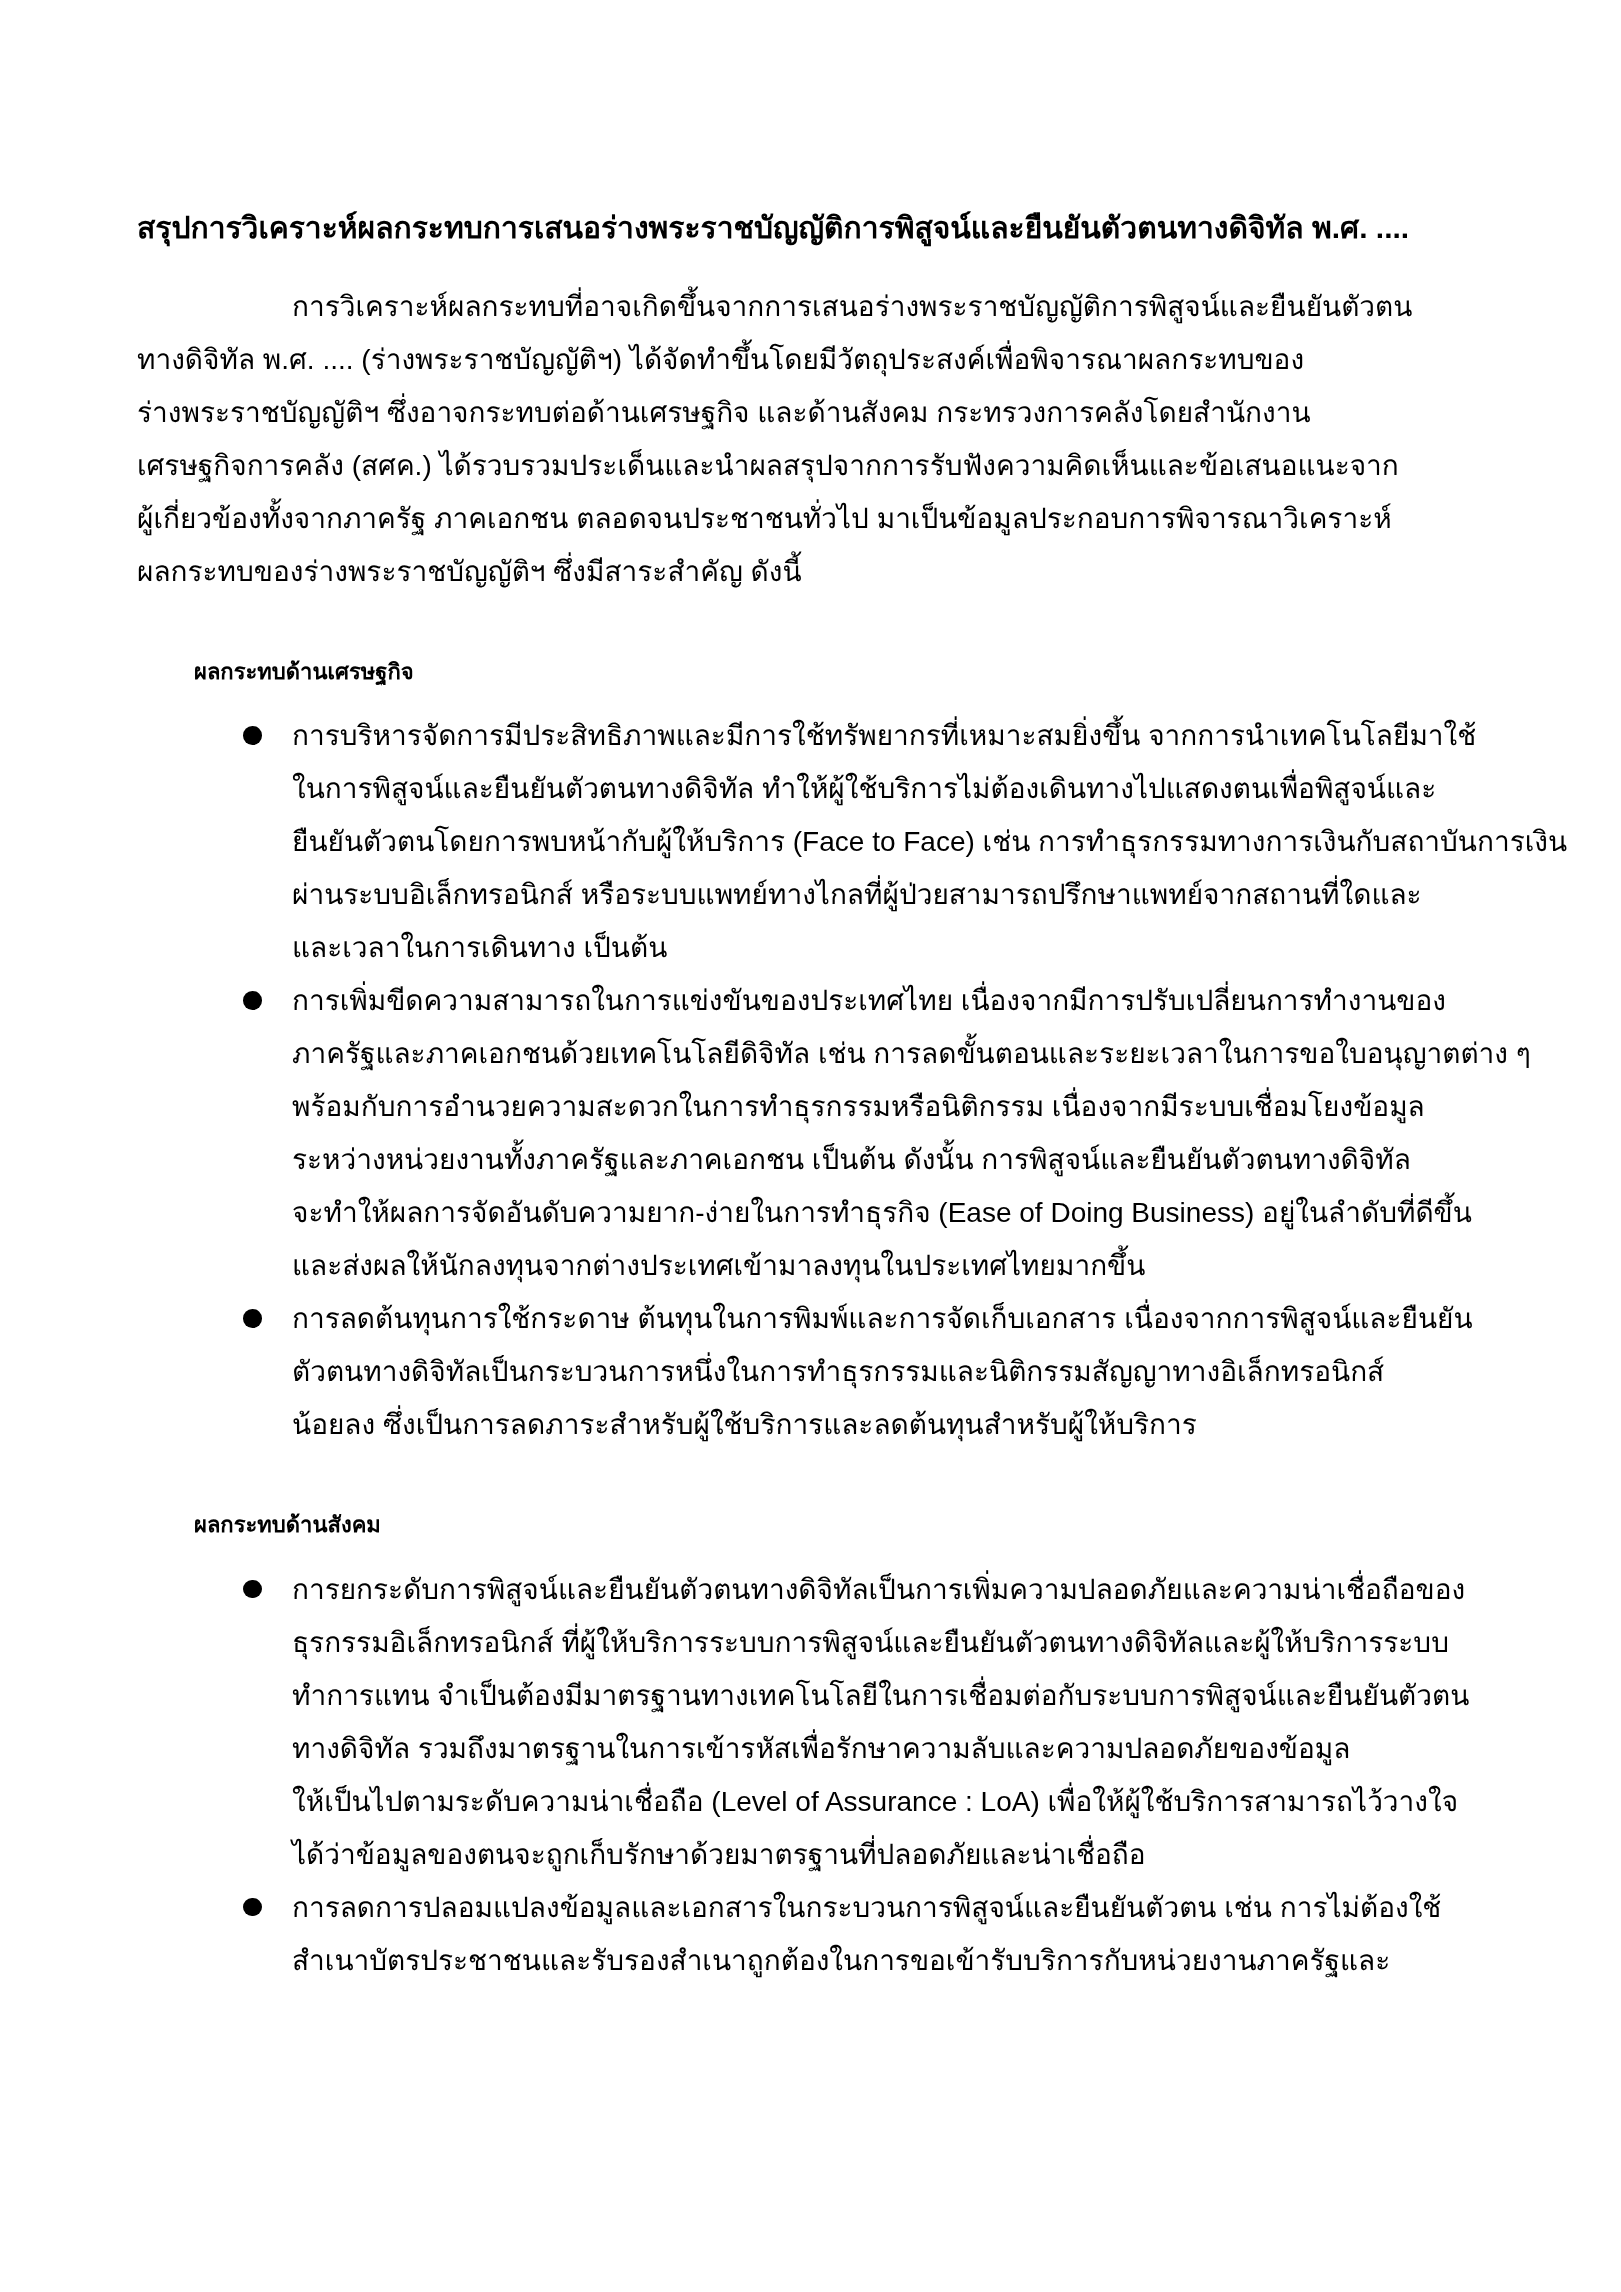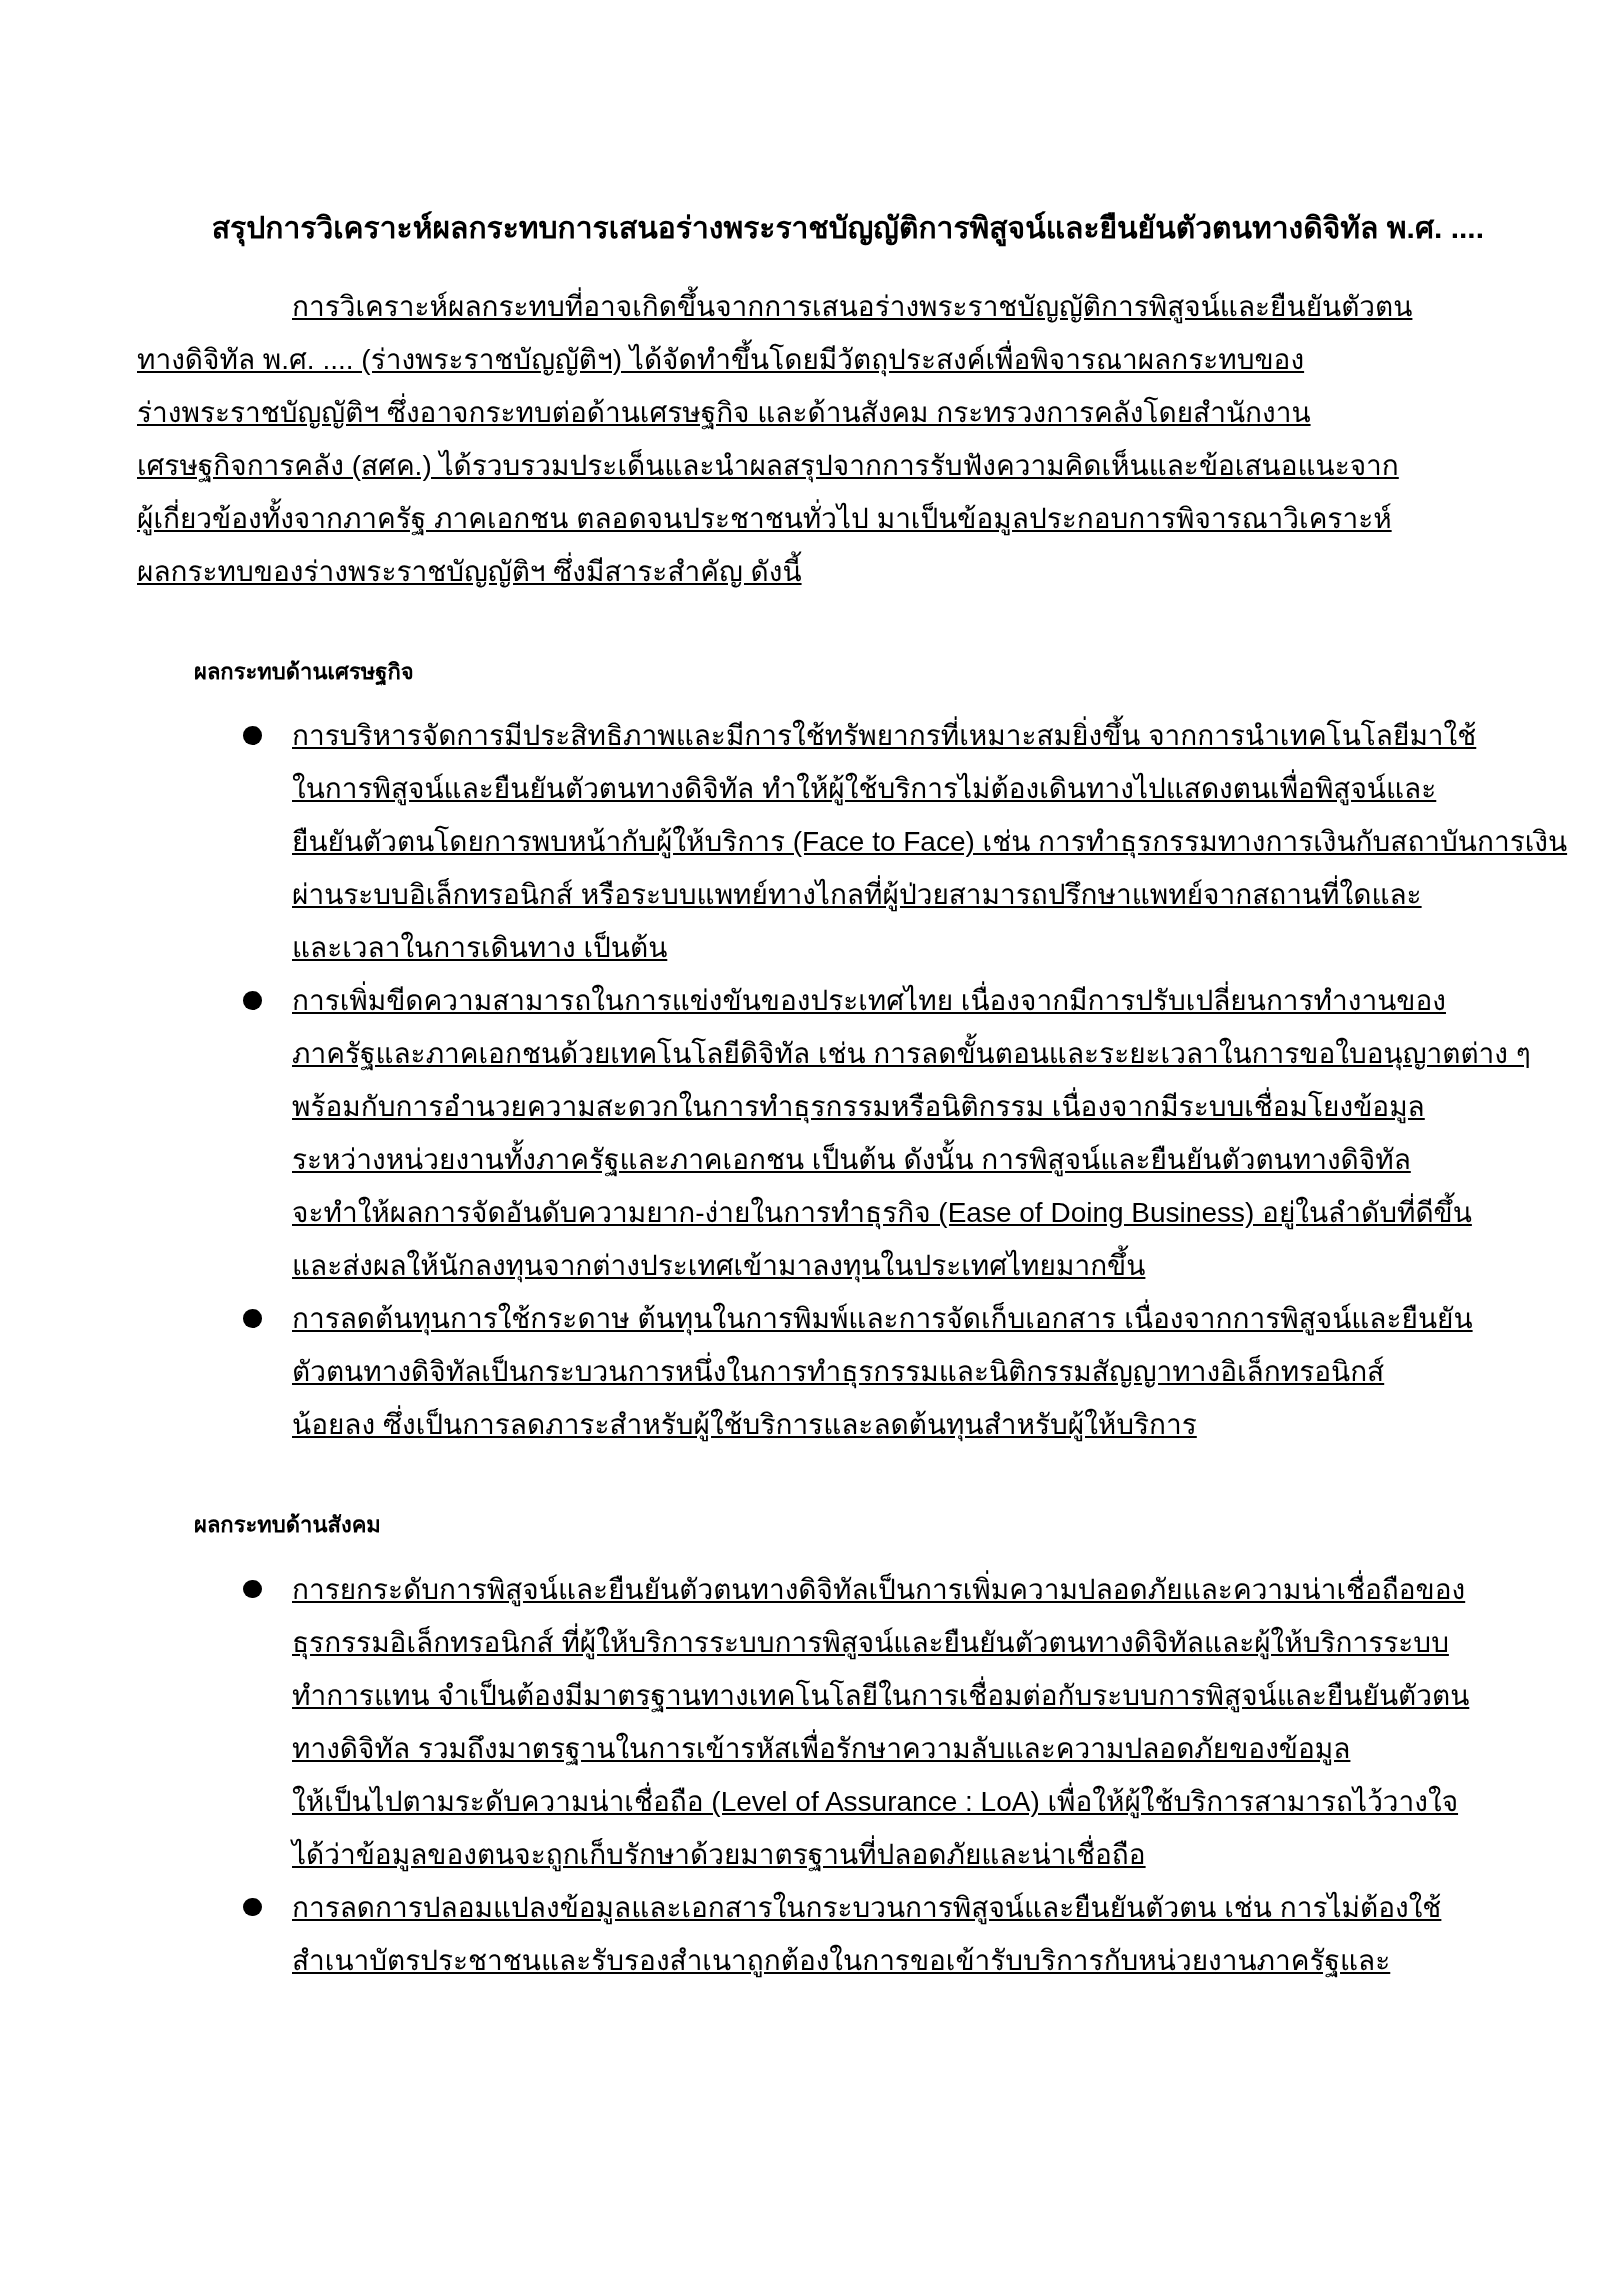--- a/index.html
+++ b/index.html
@@ -10,33 +10,32 @@
     background: var(--page-bg, #ffffff);
     color: var(--text-color, #000000);
     font-family: "Liberation Sans", "DejaVu Sans", sans-serif;
     overflow: hidden;
   }
   .title {
     margin: 0;
     padding: 201px 137px 0 137px;
     font-size: 30px;
     font-weight: bold;
-    text-align: right;
+    text-align: left;
     line-height: 53px;
     white-space: nowrap;
   }
   .intro {
     margin: 25.5px 145px 0 137px;
   }
   .line {
     height: 53px;
     line-height: 53px;
     font-size: 28px;
     white-space: nowrap;
-    text-decoration: underline;
   }
   .line.indent { padding-left: 155px; }
   .section { margin: 0 145px 0 137px; }
   .section { margin-top: 47px; }
   .heading {
     margin: 0 0 0 57px;
     font-size: 22px;
     font-weight: bold;
     height: 53px;
     line-height: 53px;

